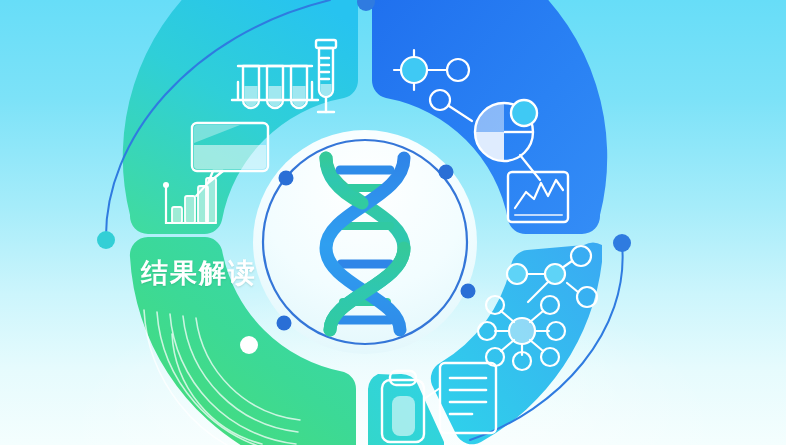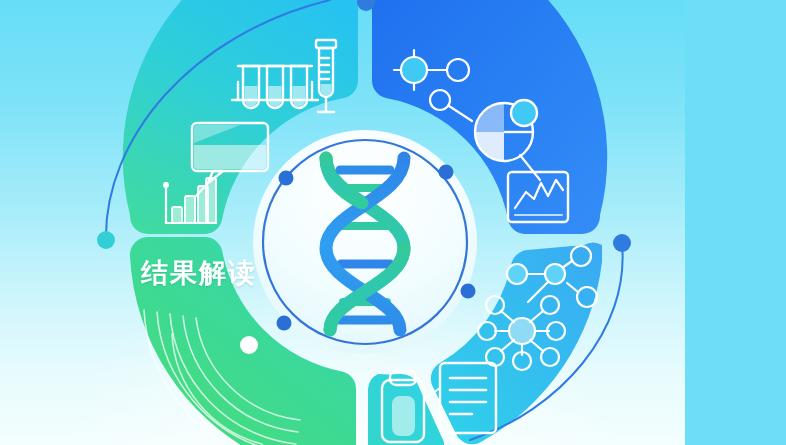--- a/index.html
+++ b/index.html
@@ -1,21 +1,21 @@
 <!DOCTYPE html>
 <html><head>
 <meta charset="utf-8">
 <style>
   html,body{margin:0;padding:0;}
   body{
     width:786px;height:445px;overflow:hidden;
     font-family:"Liberation Sans","DejaVu Sans",sans-serif;
     background:#6ddef8;
   }
-  #stage{position:relative;width:685px;height:445px;overflow:hidden;}
+  #stage{position:relative;width:786px;height:445px;overflow:hidden;}
   #bg{position:absolute;inset:0;
     background:linear-gradient(180deg,#67ddf8 0%,#7ce2f8 22%,#a5ecfa 46%,#ccf5fc 66%,#e6fbfd 83%,#f4fefe 100%);
   }
   #bgglow{position:absolute;inset:0;
     background:radial-gradient(ellipse 60% 55% at 50% 100%, rgba(255,255,255,.65) 0%, rgba(255,255,255,0) 70%);
   }
   svg.layer{position:absolute;left:0;top:0;width:786px;height:445px;}
   .cn{
     position:absolute;color:#ffffff;font-size:27px;font-weight:700;
     letter-spacing:2px;

